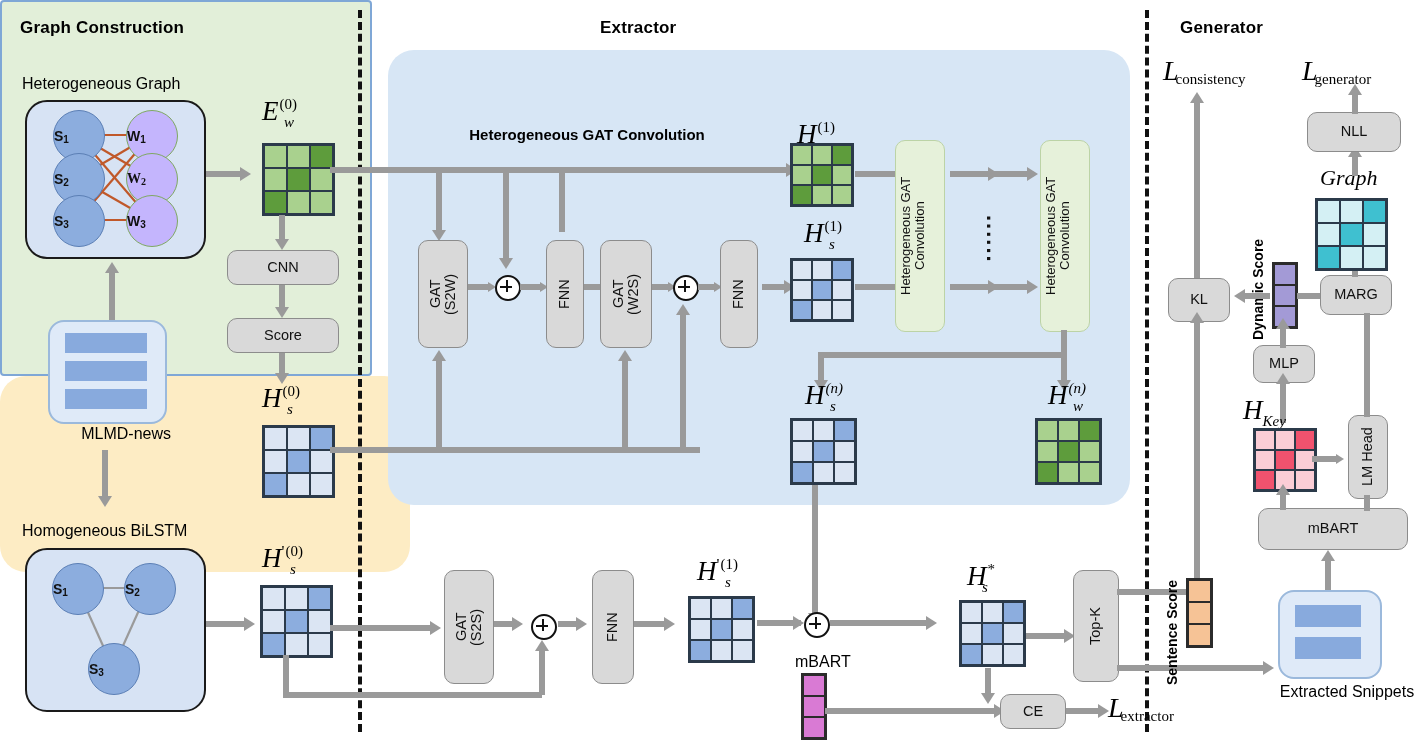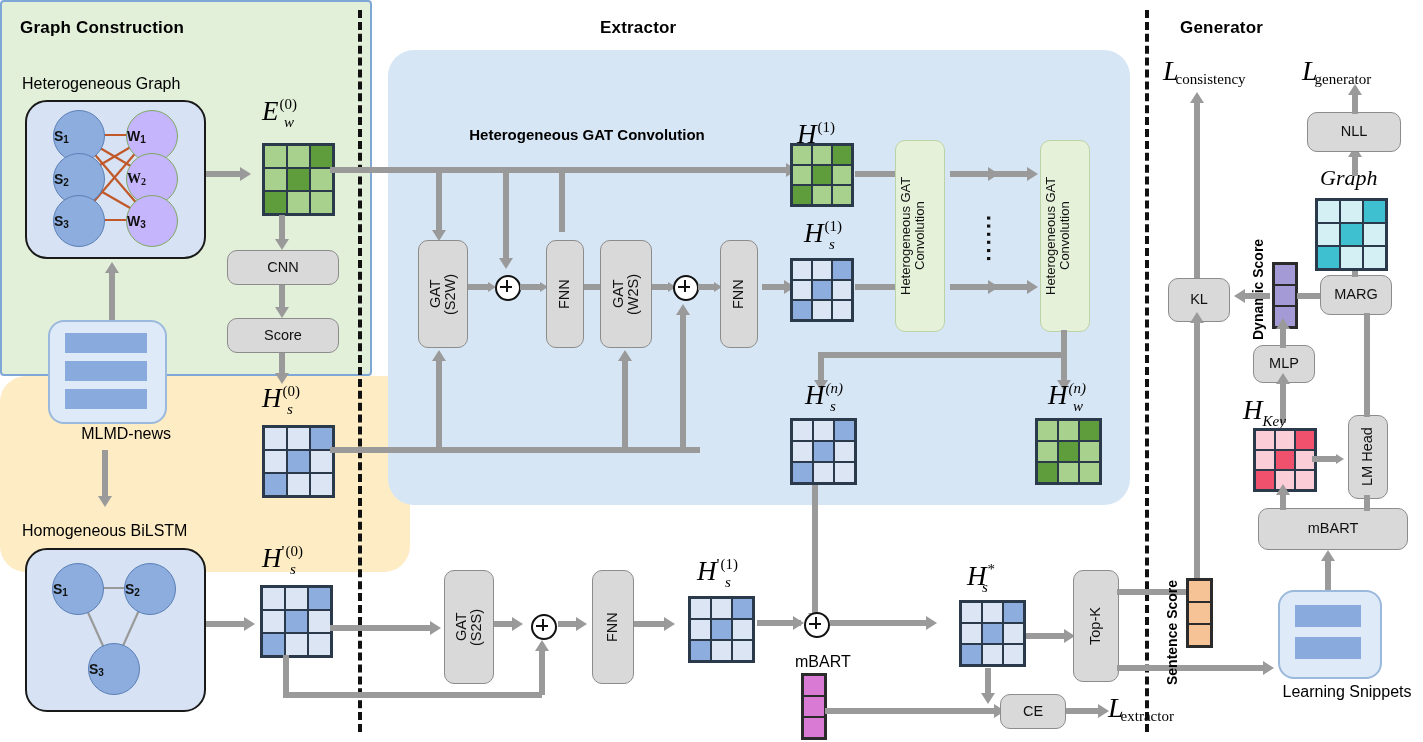--- a/index.html
+++ b/index.html
@@ -579,15 +579,15 @@
   <div class="pbox" style="left:1258px;top:508px;width:148px;height:40px;">mBART</div>
   <div class="ln" style="left:1280px;top:492px;width:6px;height:18px;"></div>
   <div class="arrowhead ah-u" style="left:1275.5px;top:484px;"></div>
   <div class="ln" style="left:1364px;top:495px;width:6px;height:16px;"></div>
 
   <div class="ln" style="left:1325px;top:558px;width:6px;height:32px;"></div>
   <div class="arrowhead ah-u" style="left:1320.5px;top:550px;"></div>
   <div class="docbox" style="left:1278px;top:590px;width:100px;height:85px;"></div>
   <div class="docline" style="left:1295px;top:605px;width:66px;height:22px;"></div>
   <div class="docline" style="left:1295px;top:637px;width:66px;height:22px;"></div>
-  <div class="abs lbl" style="left:1272px;top:683px;width:150px;text-align:center;">Learning Snippets</div>
+  <div class="abs lbl" style="left:1272px;top:683px;width:150px;text-align:center;">Extracted Snippets</div>
 
 </div>
 
 </body></html>

